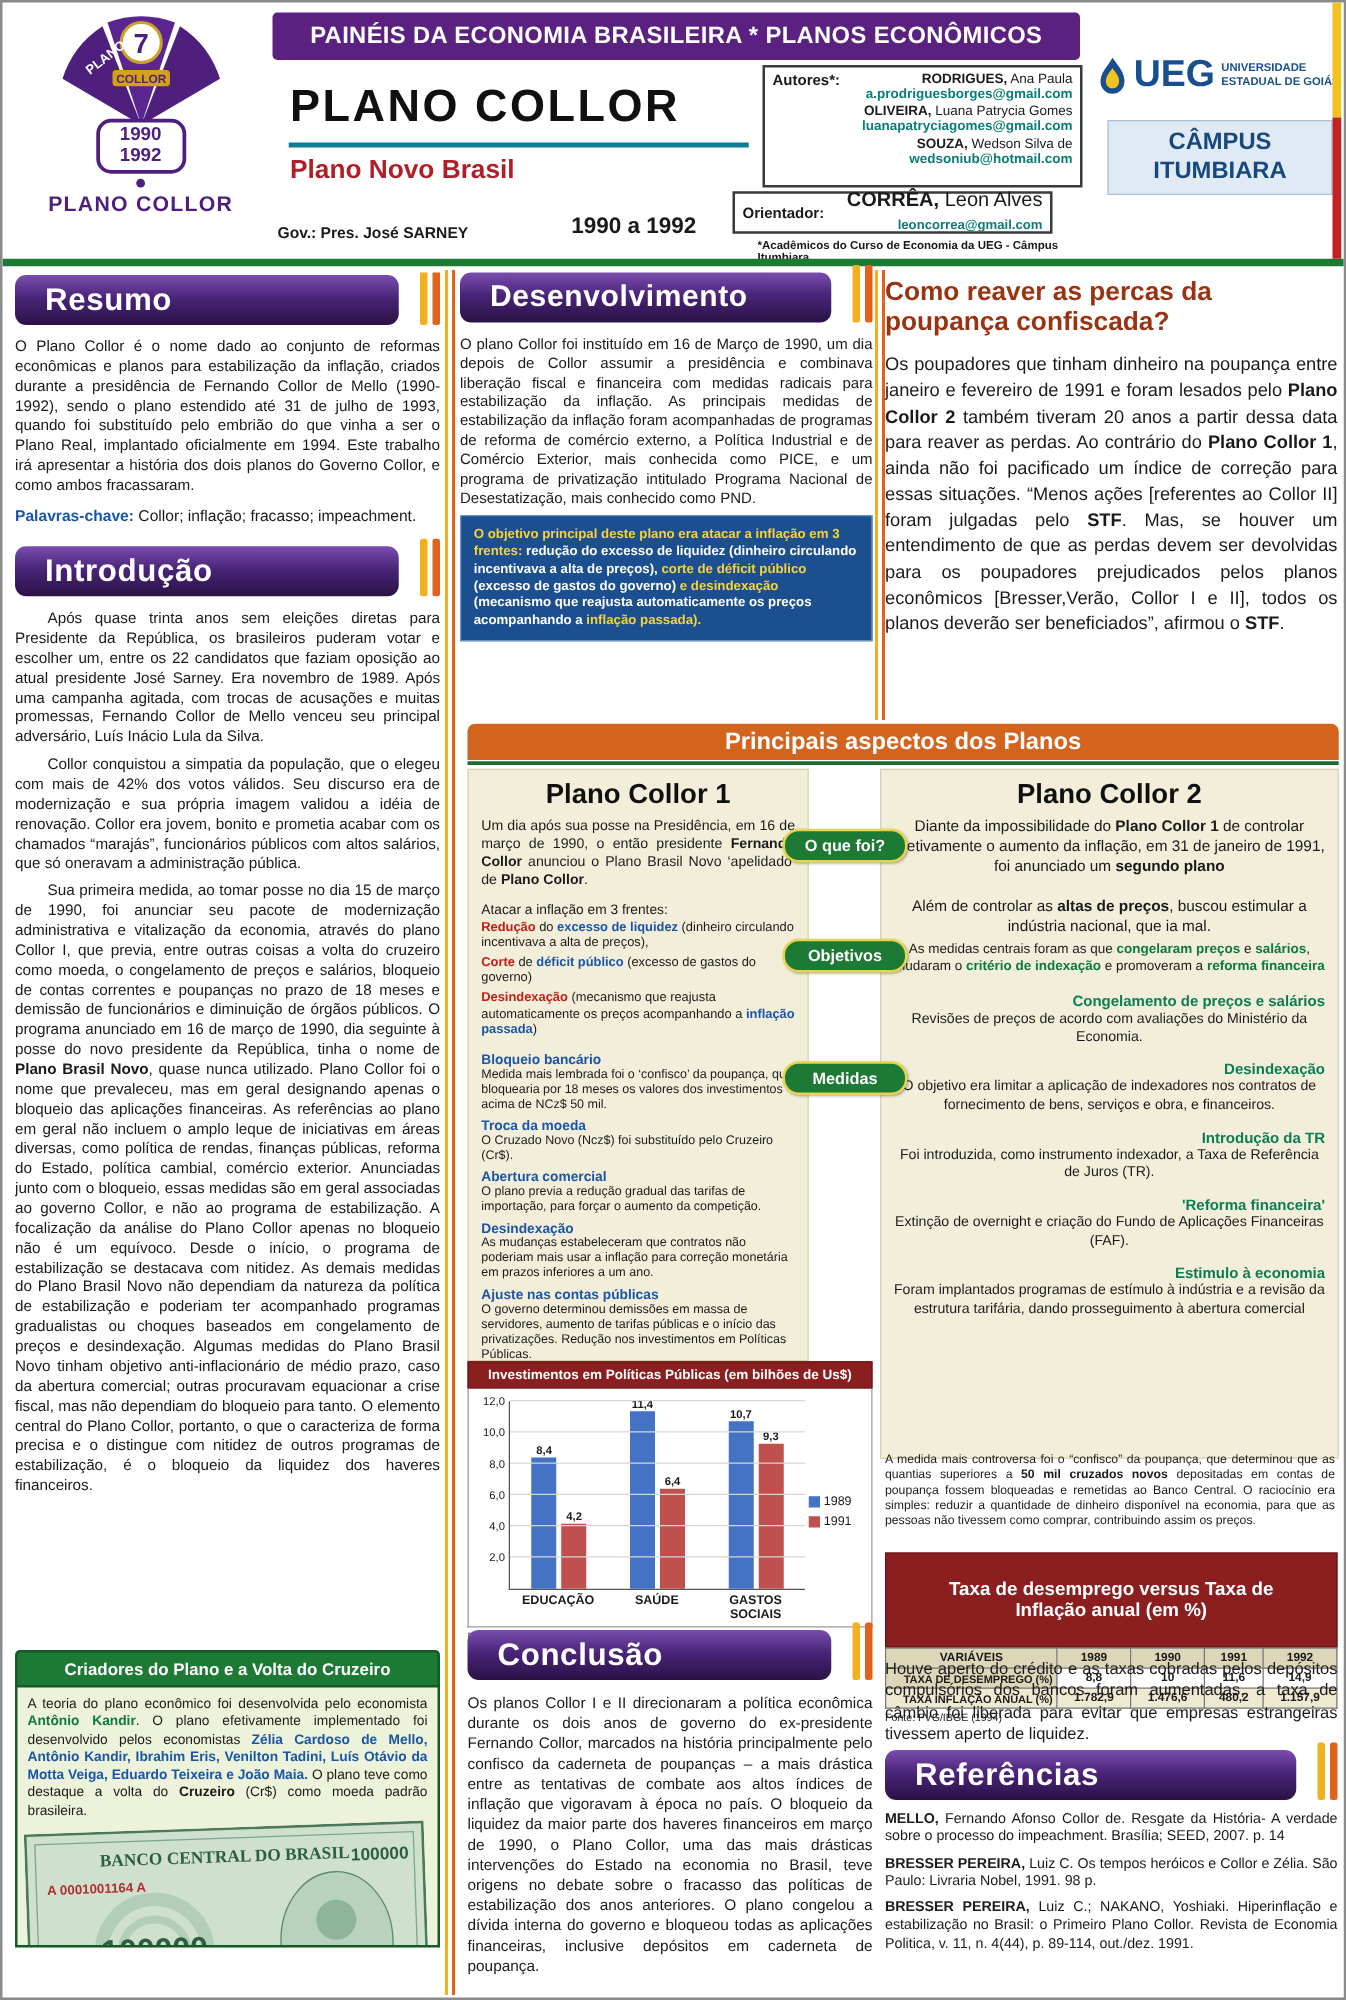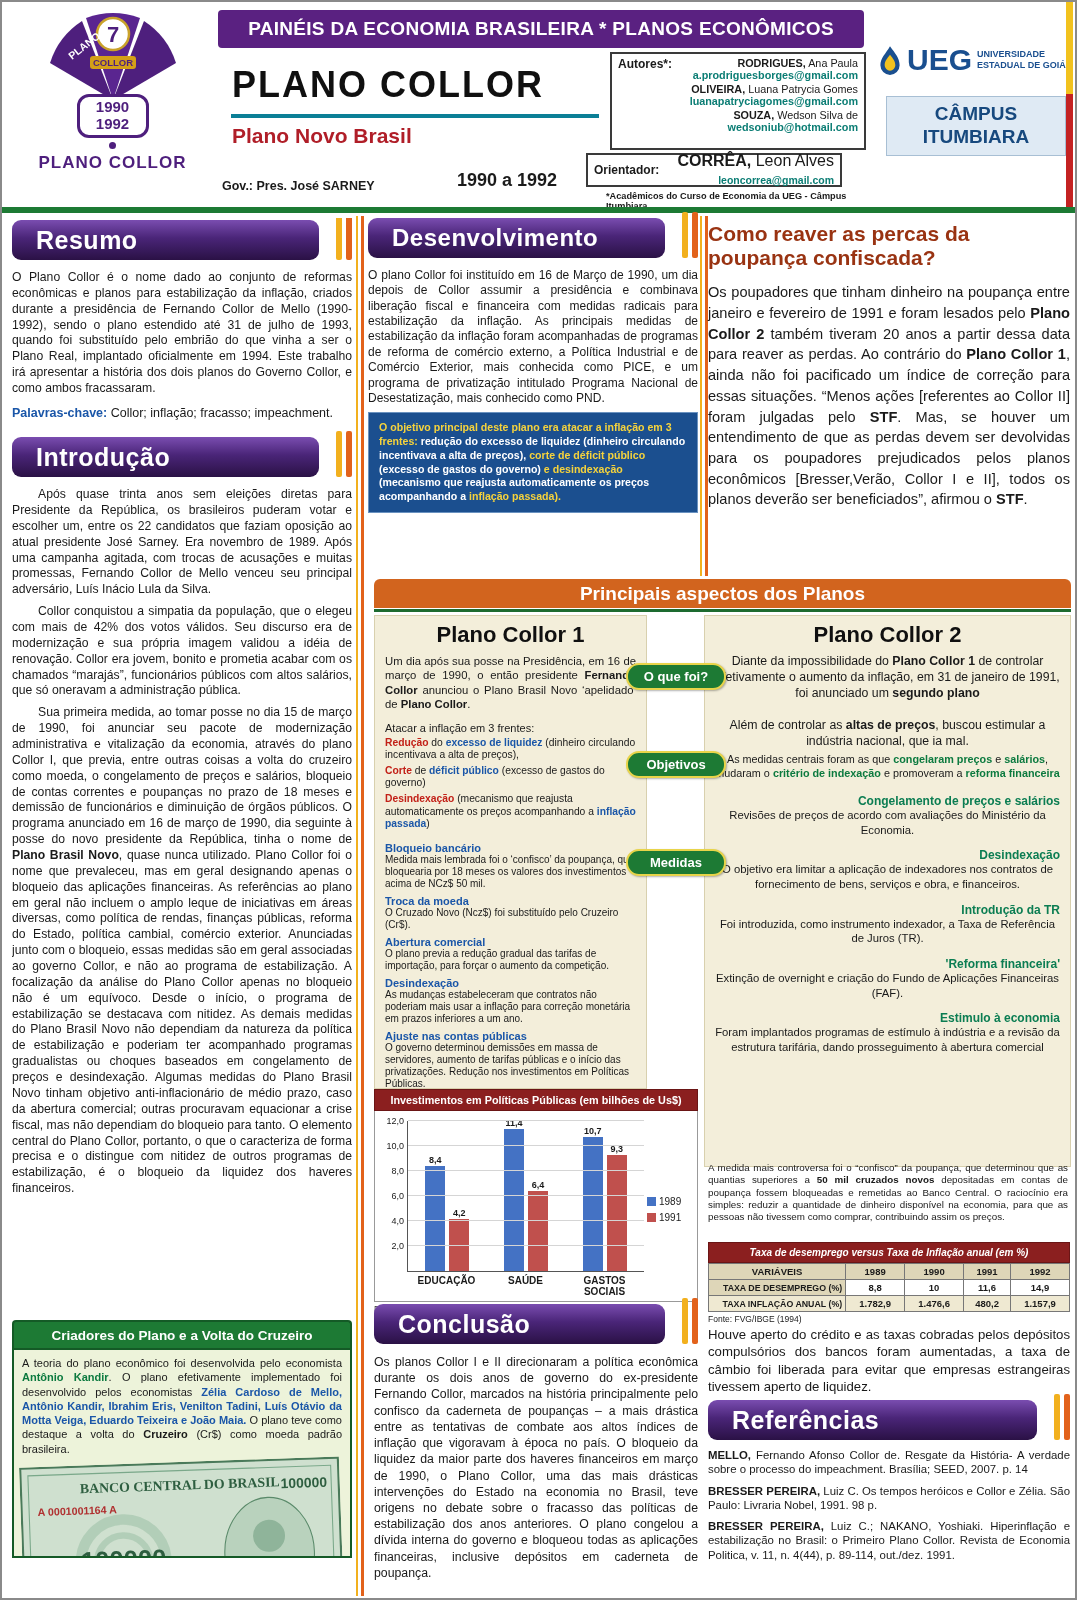--- a/index.html
+++ b/index.html
@@ -120,21 +120,21 @@
   .legend{width:46px;display:flex;flex-direction:column;justify-content:center;gap:5px;font-size:10px;padding-left:3px;}
   .legend-item{display:flex;align-items:center;gap:3px;}
   .swatch{width:9px;height:9px;display:inline-block;}
   .chart-fonte{font-size:8.5px;margin-top:2px;color:#333;}
 
   
   #conclusao{position:absolute;left:372px;top:1300px;width:324px;}
   #conclusao .body-text{font-size:12.3px;line-height:1.32;}
   #confisco{position:absolute;left:706px;top:1160px;width:360px;font-size:9.8px;line-height:1.26;text-align:justify;margin:0;}
   #tabela{position:absolute;left:706px;top:1240px;width:362px;}
-  .tab-title{background:#8b1f1f;color:#fff;font-size:10px;font-weight:bold;text-align:center;padding:4px;border:1px solid #6a1515;font-style:italic;}
+  .tab-title{background:#8b1f1f;color:#fff;font-size:15px;font-weight:bold;text-align:center;padding:20px;border:1px solid #6a1515;}
   #tabela table{width:100%;border-collapse:collapse;}
   #tabela th,#tabela td{border:1px solid #777;font-size:9.5px;padding:2px 3px;}
   #tabela th{background:#ded6b8;font-weight:bold;}
   #tabela th:first-child{width:38%;}
   #tabela td{text-align:center;font-weight:bold;background:#fff;}
   #tabela td.lbl{background:#ded6b8;font-size:8.8px;text-align:right;}
   #tabela tr.r2 td{background:#efe9d2;}
   .tab-fonte{font-size:8.5px;margin-top:2px;}
   #credito{position:absolute;left:706px;top:1324px;width:362px;font-size:13.2px;line-height:1.32;text-align:justify;margin:0;}
   #ref-head{position:absolute;left:706px;top:1396px;width:362px;}

